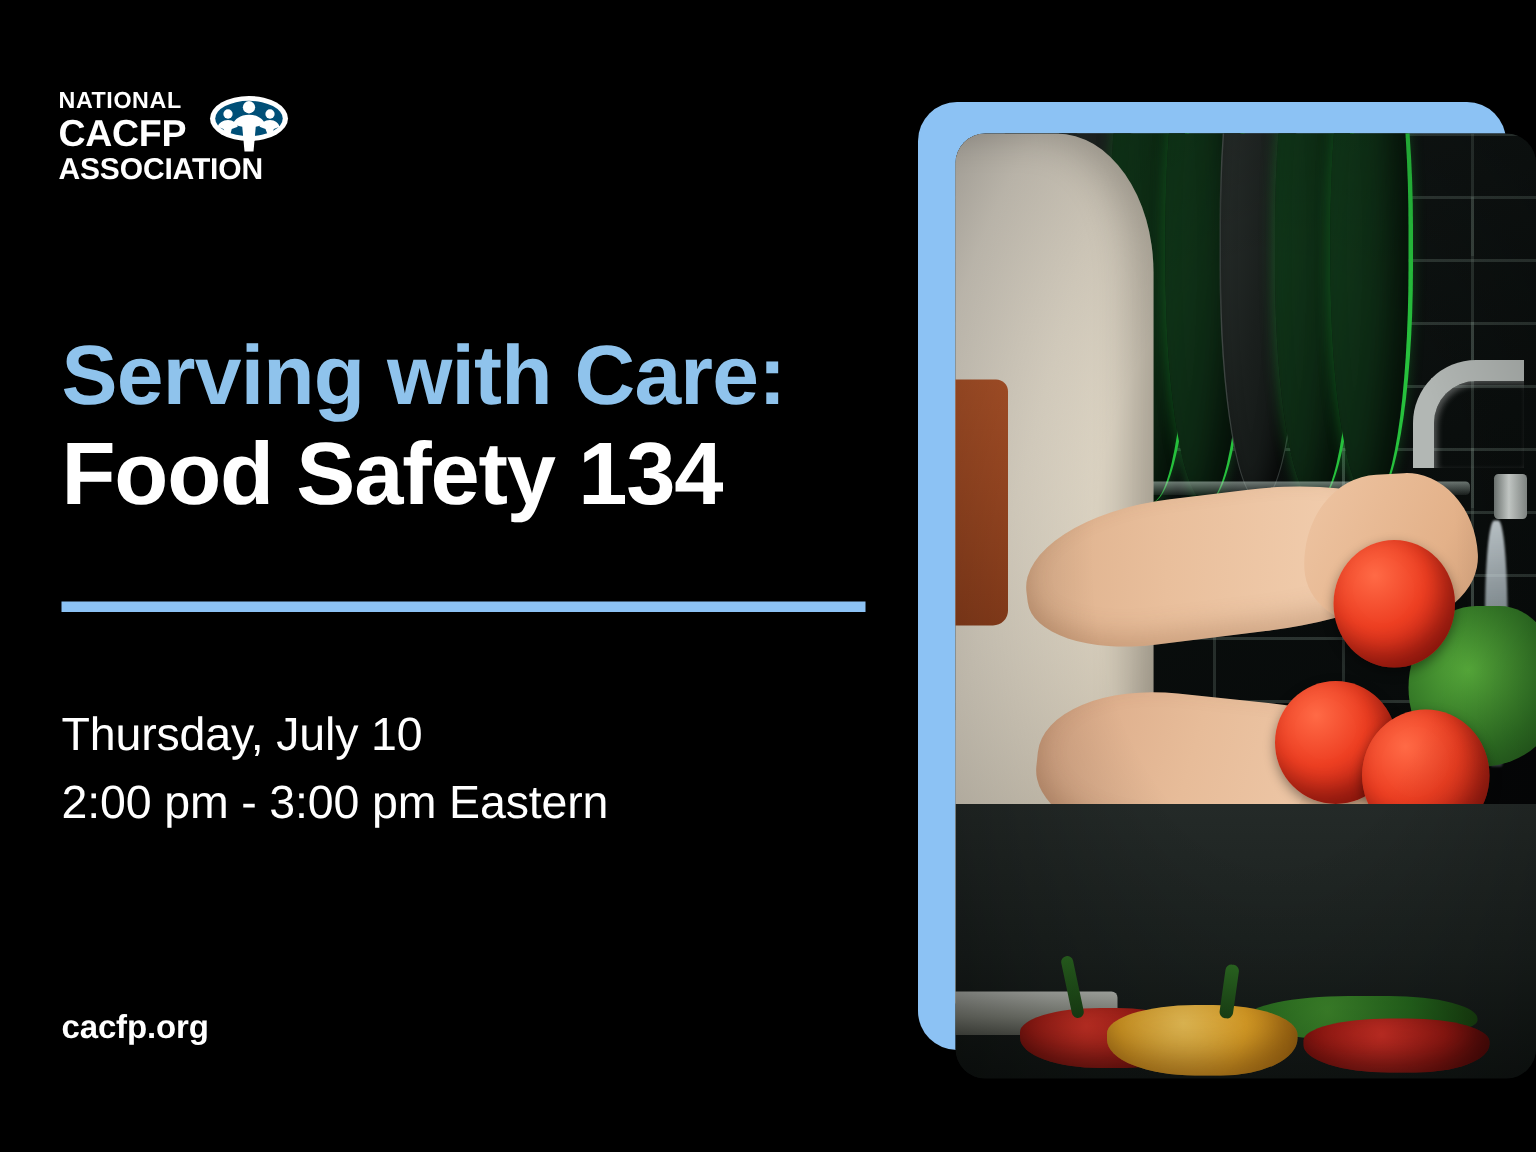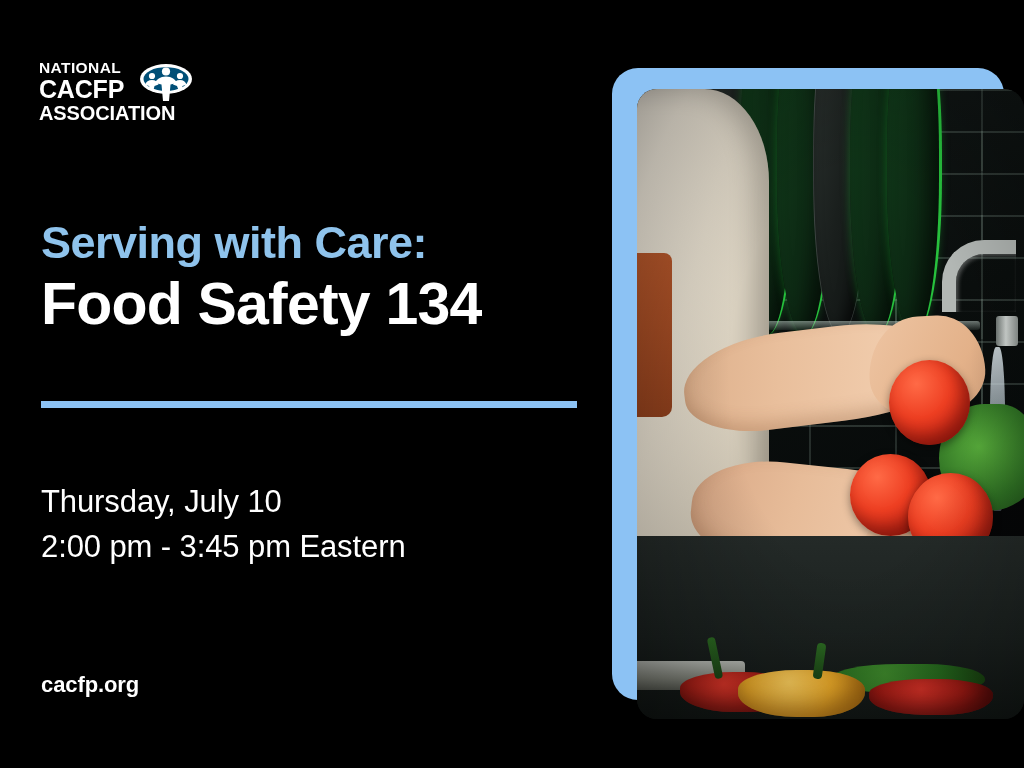--- a/index.html
+++ b/index.html
@@ -70,21 +70,21 @@
   }
 
   
   .title-block {
     position: absolute;
     left: 41px;
     top: 218px;
     width: 560px;
   }
   .title-line-1 {
-    font-size: 45px;
+    font-size: 56px;
     font-weight: bold;
     color: #8fc3ec;
     line-height: 1.13;
     letter-spacing: -0.5px;
     white-space: nowrap;
   }
   .title-line-2 {
     font-size: 59px;
     font-weight: bold;
     color: #ffffff;
@@ -101,21 +101,21 @@
     top: 401px;
     width: 536px;
     height: 7px;
     background: #8cc2f4;
   }
 
   
   .datetime-block {
     position: absolute;
     left: 41px;
-    top: 480px;
+    top: 468px;
     width: 540px;
     color: #ffffff;
   }
   .datetime-line {
     font-size: 31px;
     font-weight: normal;
     line-height: 1.44;
     letter-spacing: -0.1px;
     white-space: nowrap;
   }
@@ -454,21 +454,21 @@
 
     <div class="title-block">
       <div class="title-line-1">Serving with Care:</div>
       <div class="title-line-2">Food Safety 134</div>
     </div>
 
     <div class="divider"></div>
 
     <div class="datetime-block">
       <div class="datetime-line">Thursday, July 10</div>
-      <div class="datetime-line">2:00 pm - 3:45 pm Eastern</div>
+      <div class="datetime-line">2:00 pm - 3:00 pm Eastern</div>
     </div>
 
     <div class="website">cacfp.org</div>
   </div>
 
   <div class="photo-panel">
     <div class="photo-frame"></div>
 
     <div class="photo">
       <div class="photo-inner">

